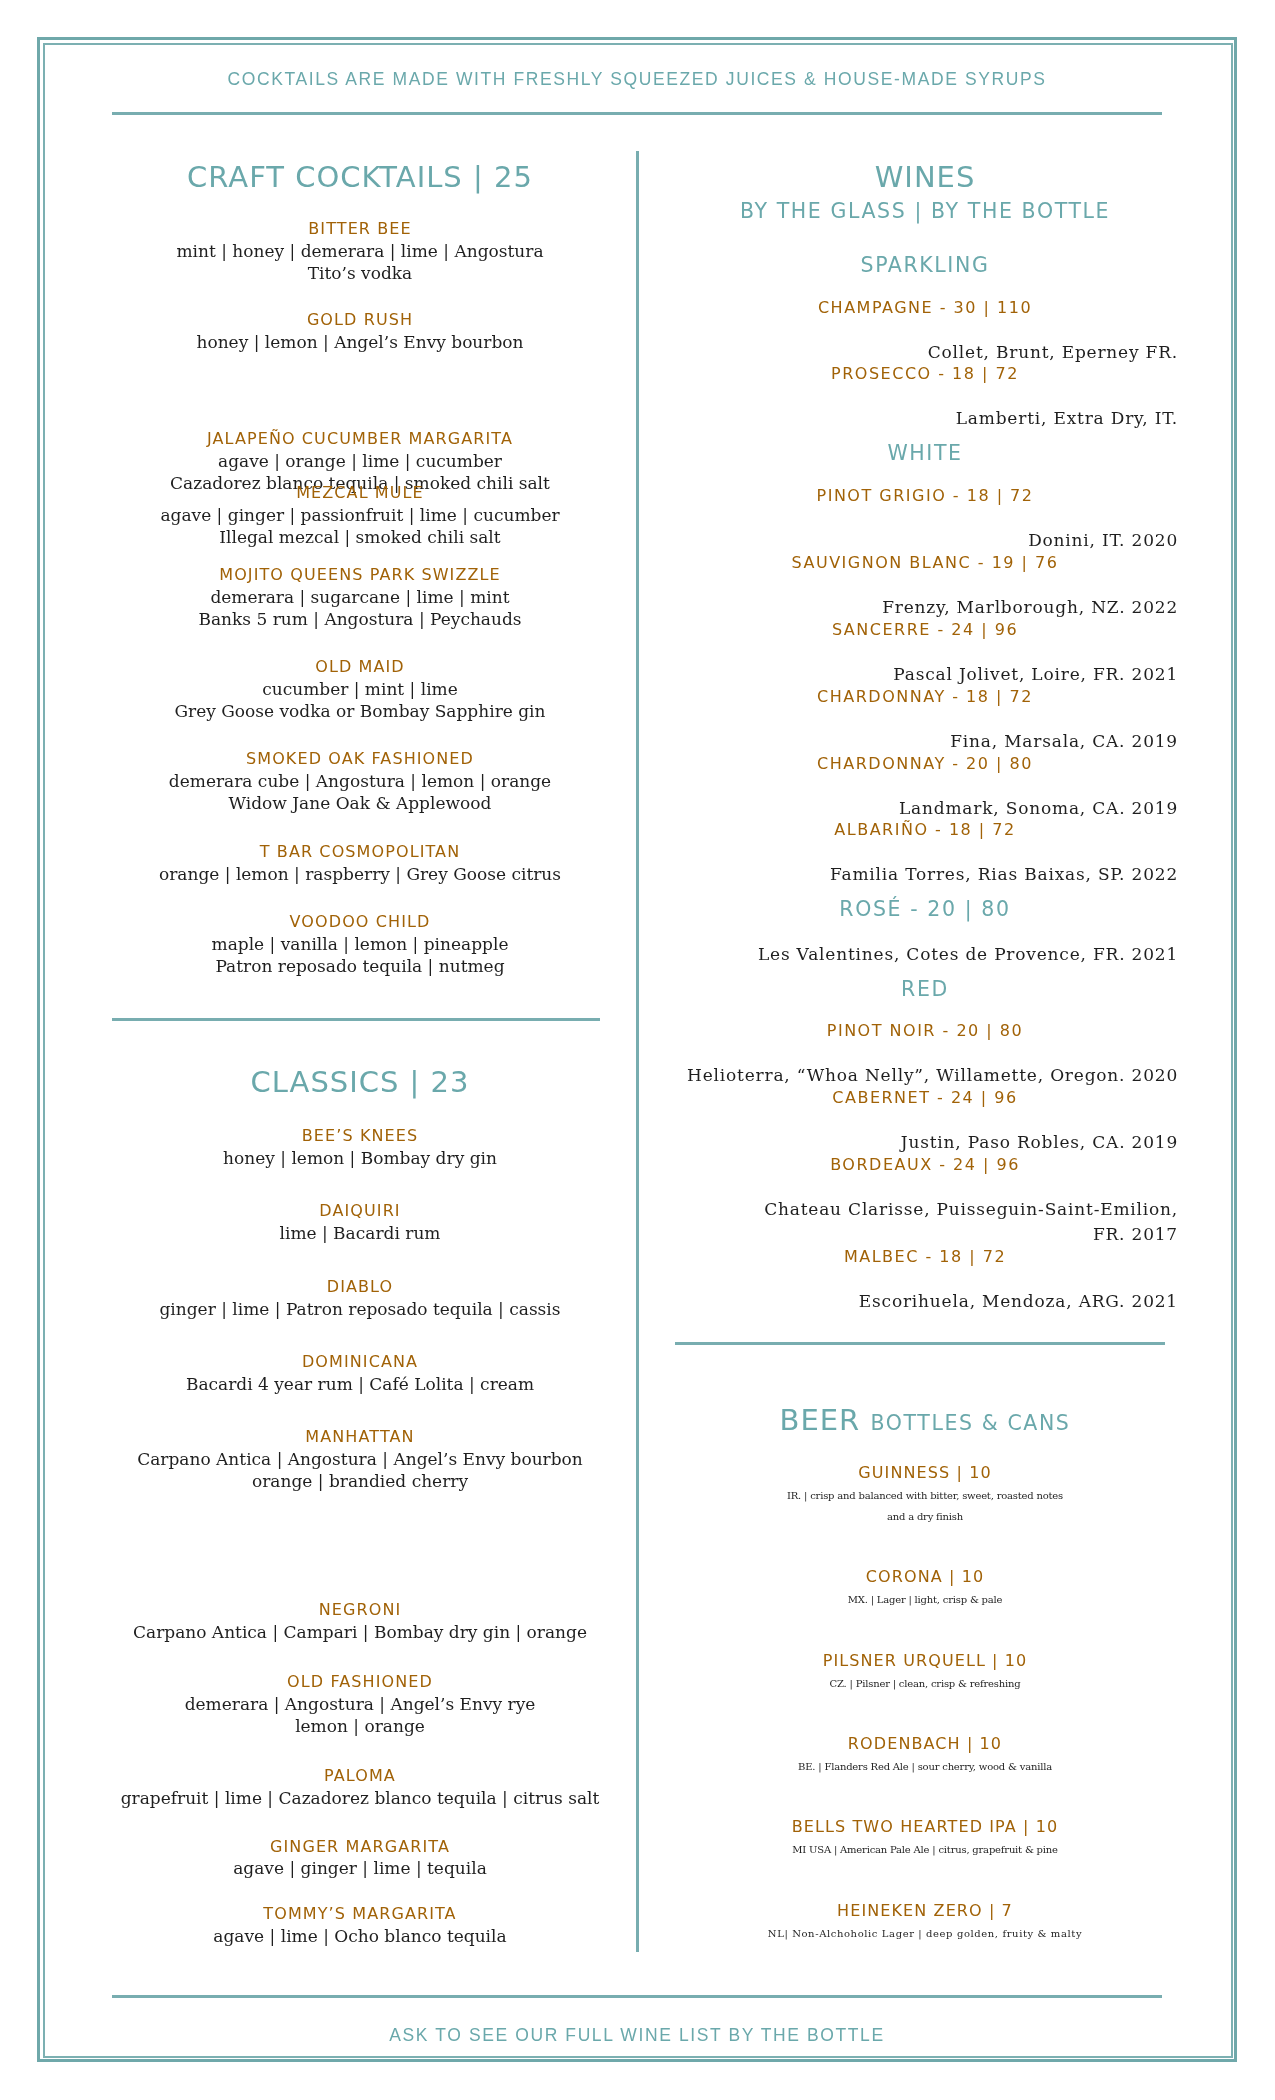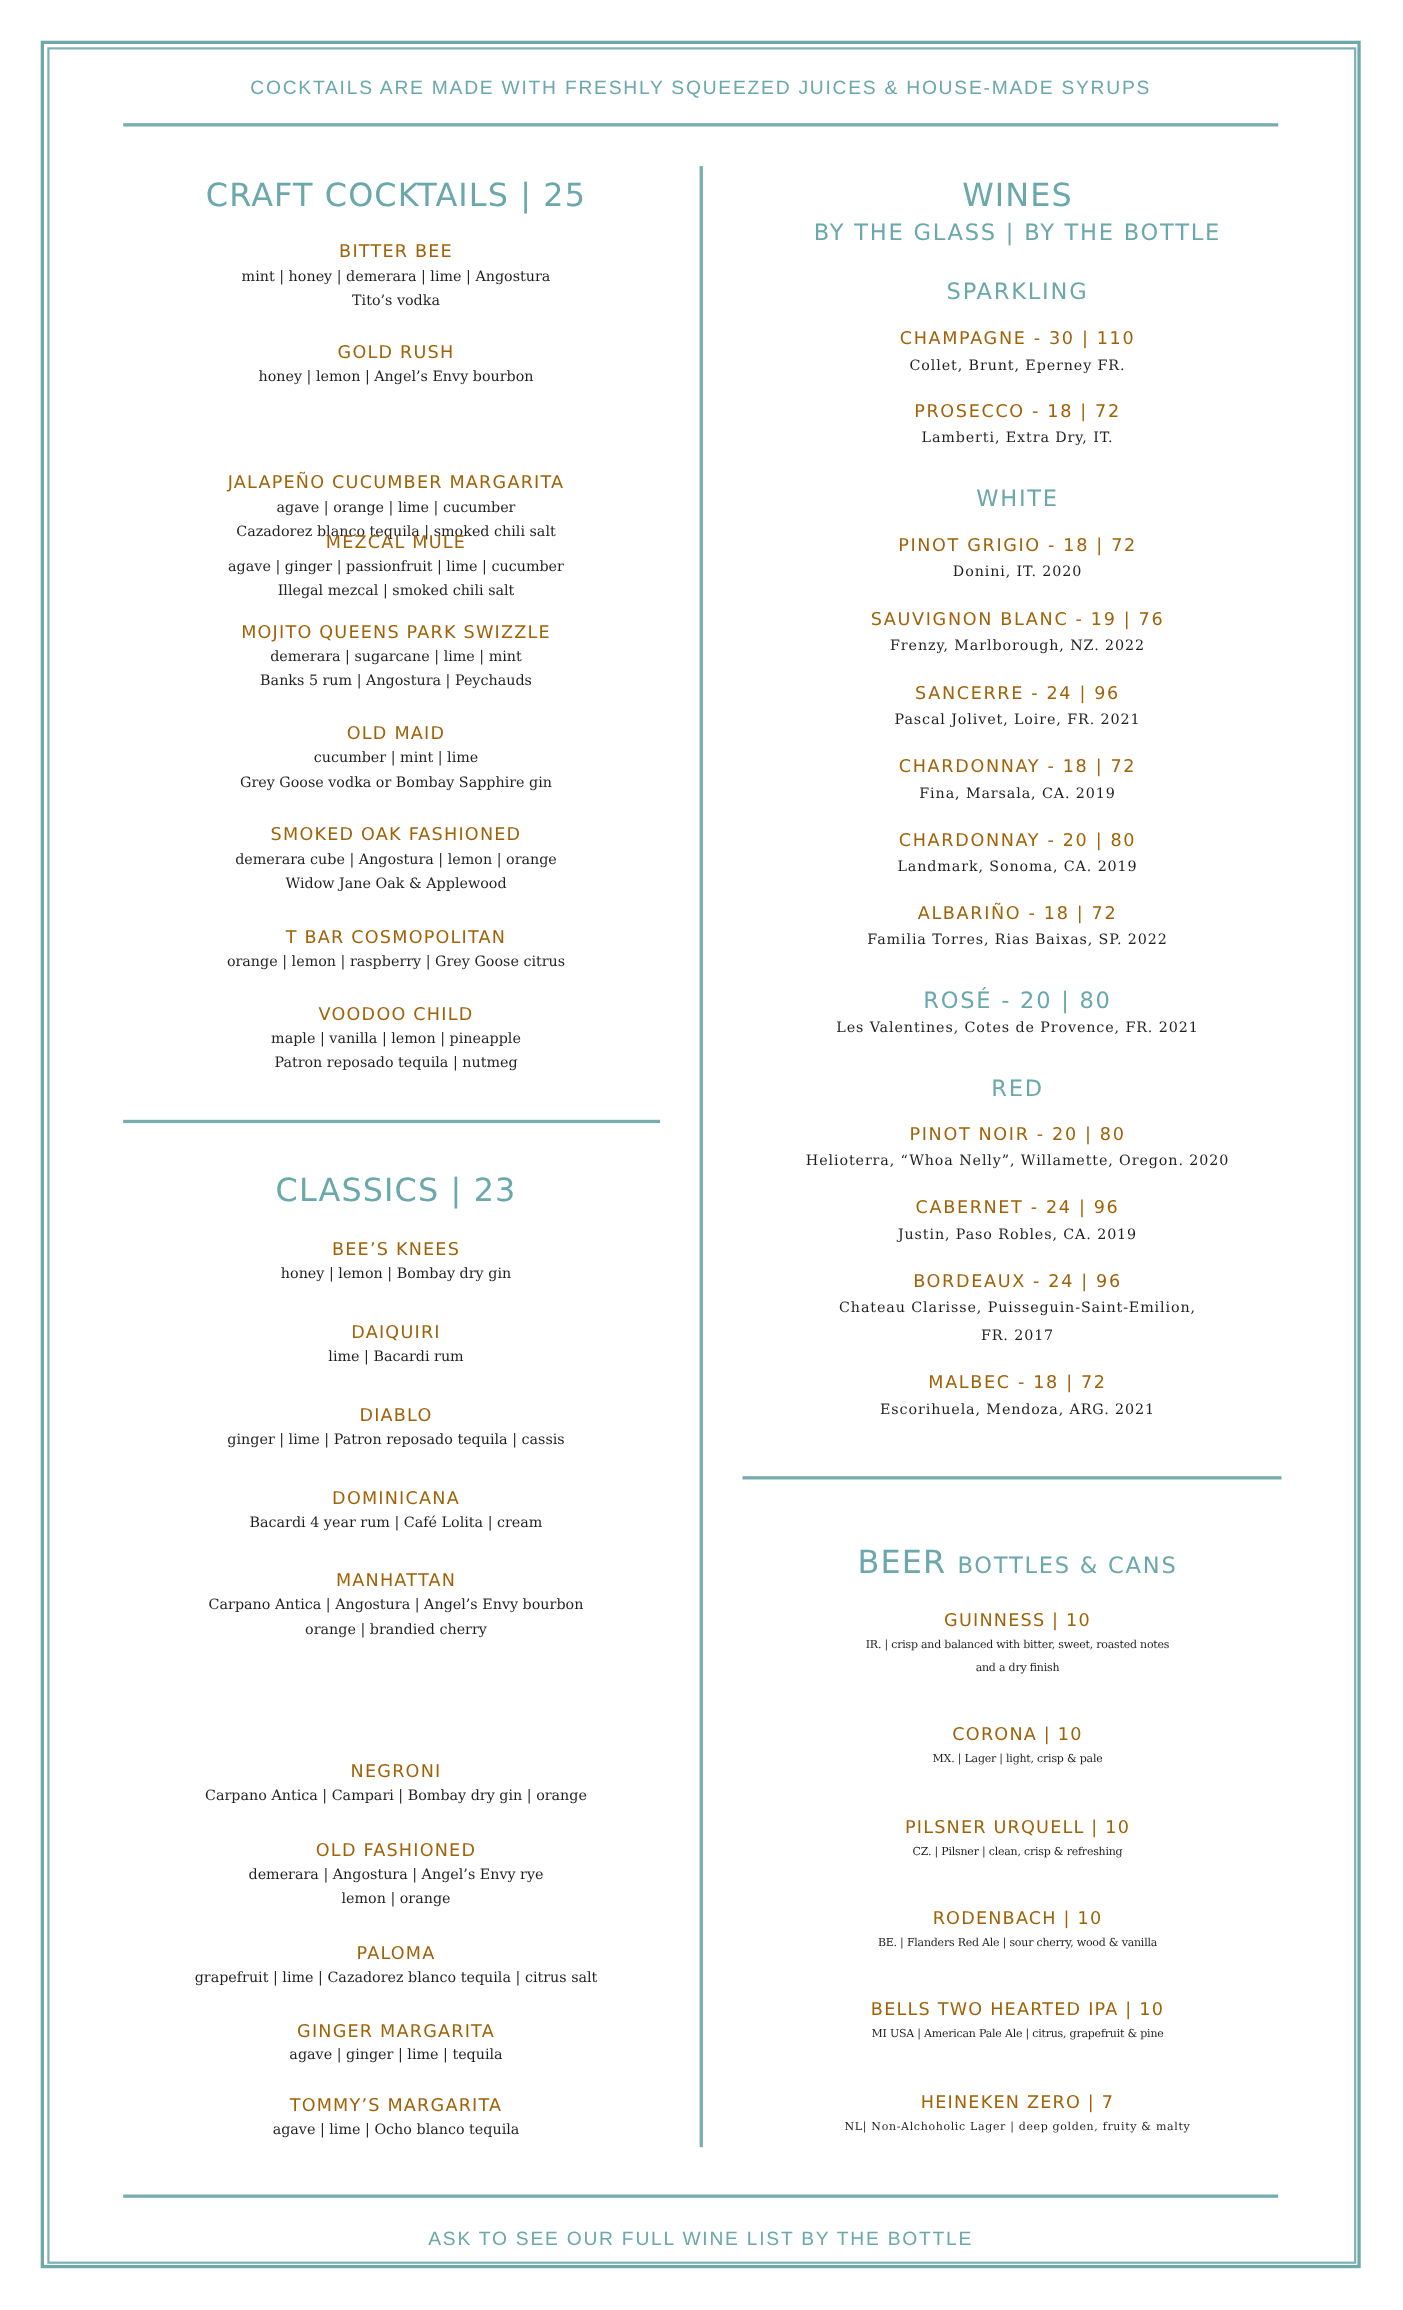--- a/index.html
+++ b/index.html
@@ -14,23 +14,23 @@
   .col-left { left:112px; width:496px; }
   .col-right { left:672px; width:506px; }
   .h1 { position:absolute; left:0; right:0; color:#6aa8ab; font-family:"DejaVu Sans", sans-serif;
     font-size:29px; letter-spacing:1px; line-height:34px; white-space:nowrap; }
   .h2 { position:absolute; left:0; right:0; color:#6aa8ab; font-family:"DejaVu Sans", sans-serif;
     font-size:20.5px; letter-spacing:1.6px; line-height:26px; white-space:nowrap; }
   .h1 .small { font-size:20.5px; letter-spacing:1.6px; }
   .item { position:absolute; left:0; right:0; }
   .name { font-family:"DejaVu Sans", sans-serif; font-size:16px; letter-spacing:1.1px; color:#a16207;
     line-height:24px; white-space:nowrap; }
-  .desc { font-family:"DejaVu Serif", serif; font-size:13px; color:#1f1f1f; line-height:21.5px; white-space:pre-line; }
+  .desc { font-family:"DejaVu Serif", serif; font-size:17px; color:#1f1f1f; line-height:21.5px; white-space:pre-line; }
   .wine .name { letter-spacing:1.5px; }
-  .wine .desc { letter-spacing:0.8px; line-height:25px; margin-top:0; }
+  .wine .desc { letter-spacing:0.8px; line-height:25px; margin-top:20px;text-align:right; }
   .beer .desc { font-size:10px; letter-spacing:-0.2px; line-height:21px; }
 </style>
 </head>
 <body>
 
 <div class="frame-outer"></div>
 <div class="frame-inner"></div>
 
 <div class="tagline" style="top:69px;">COCKTAILS ARE MADE WITH FRESHLY SQUEEZED JUICES &amp; HOUSE-MADE SYRUPS</div>
 <div class="rule" style="left:112px; top:112px; width:1050px;"></div>

